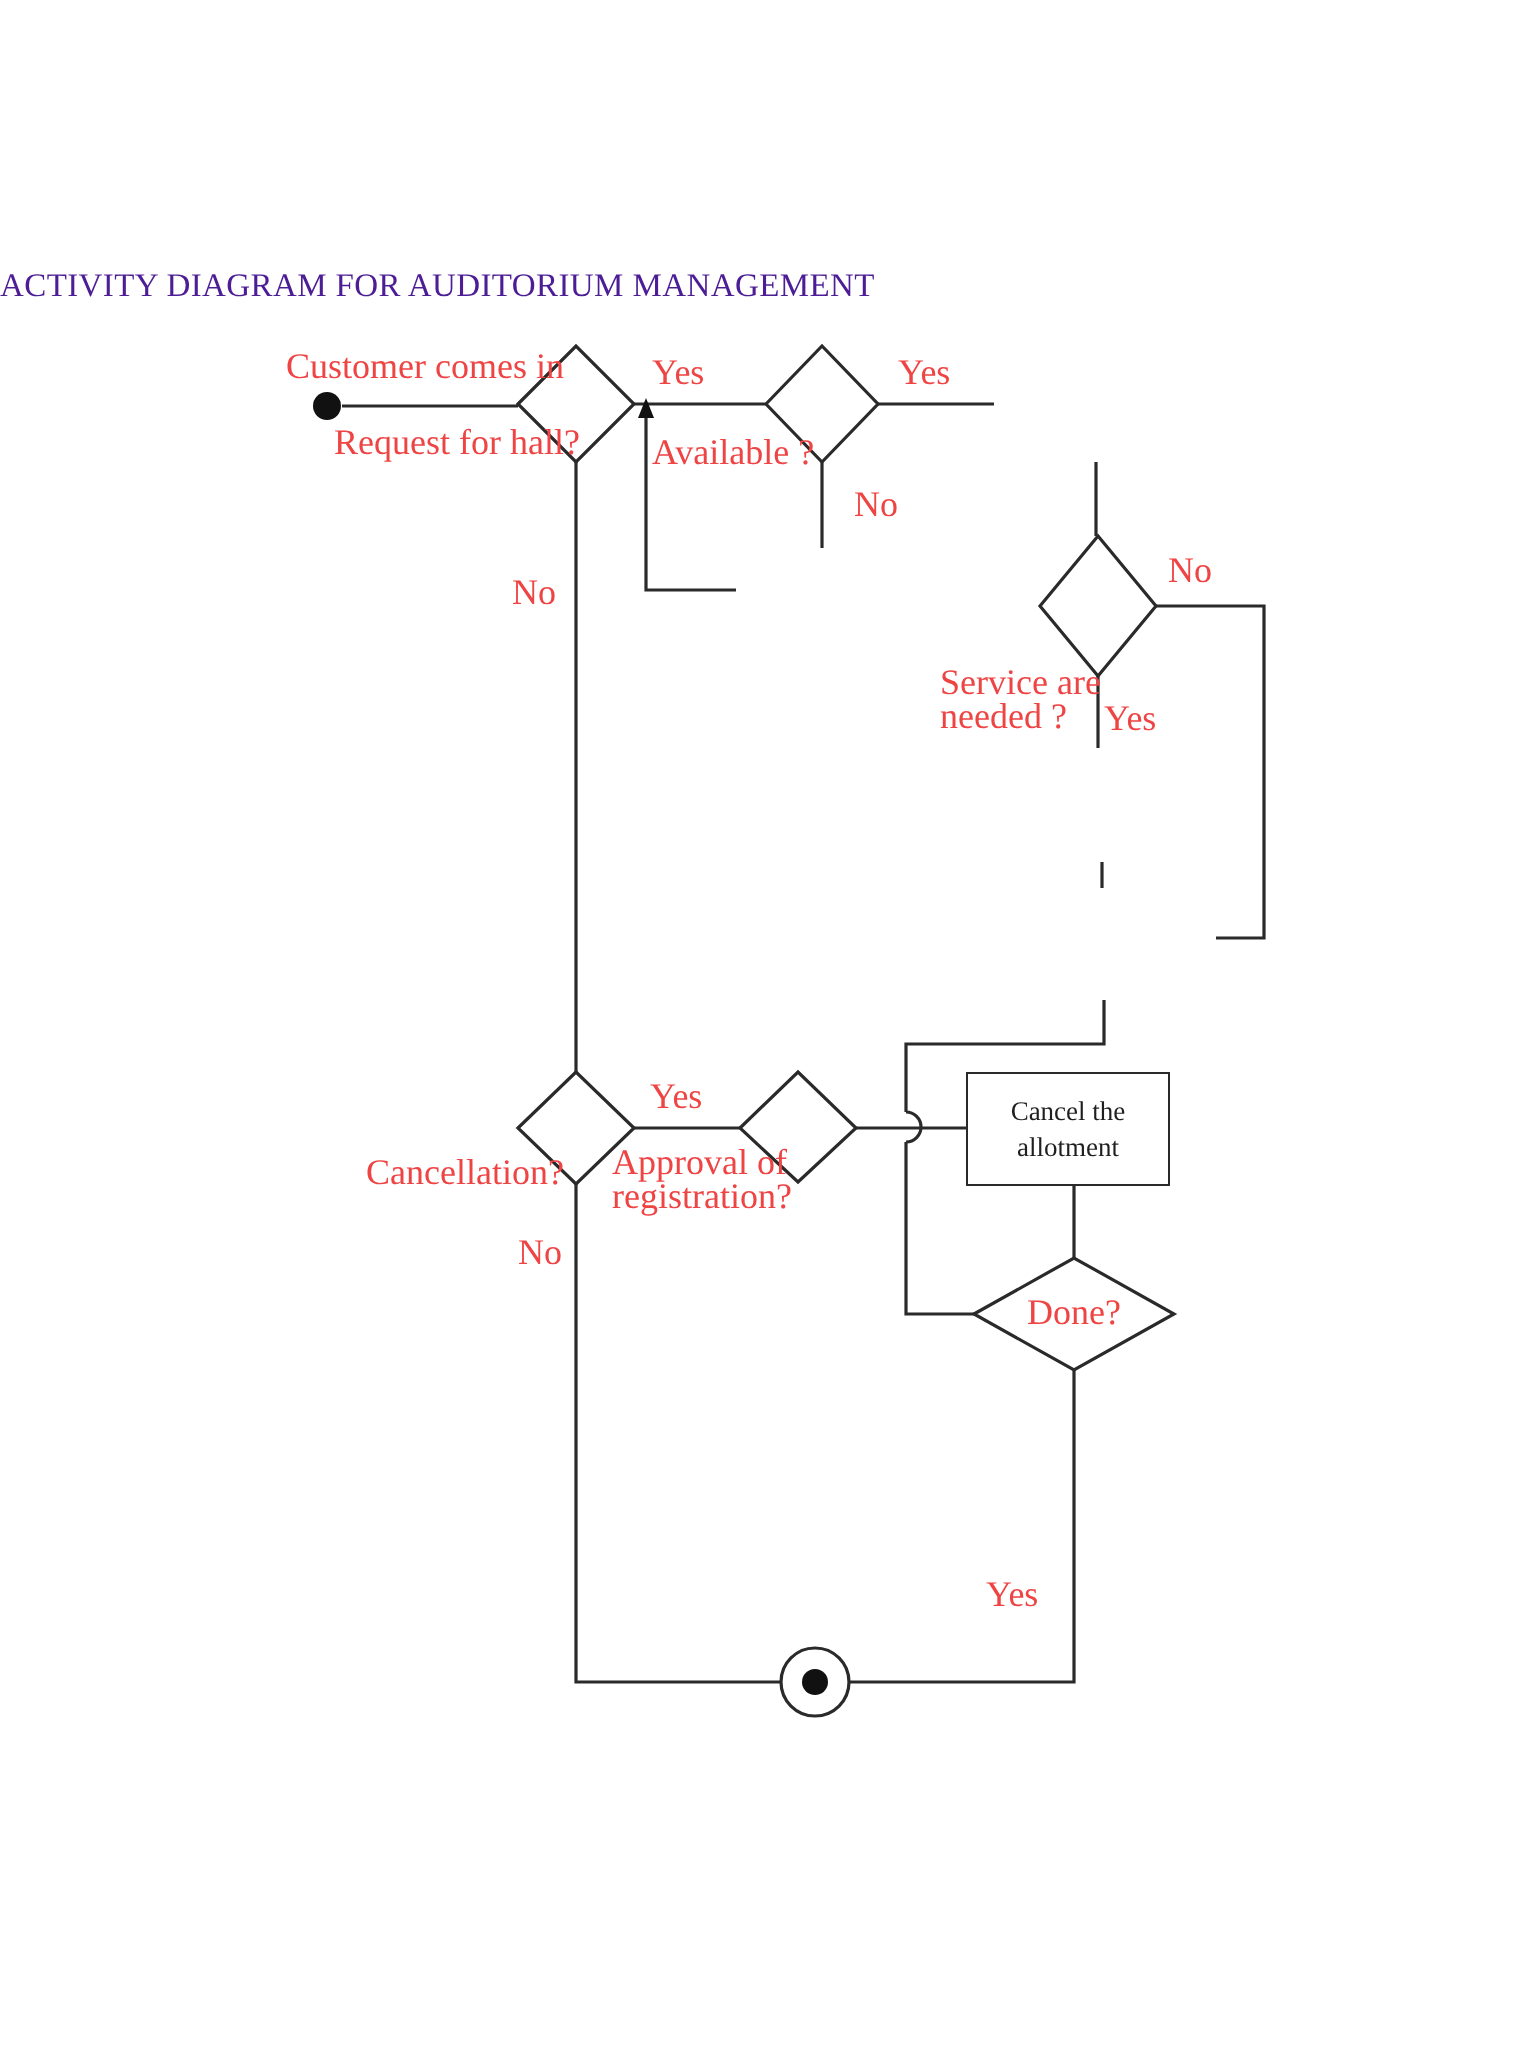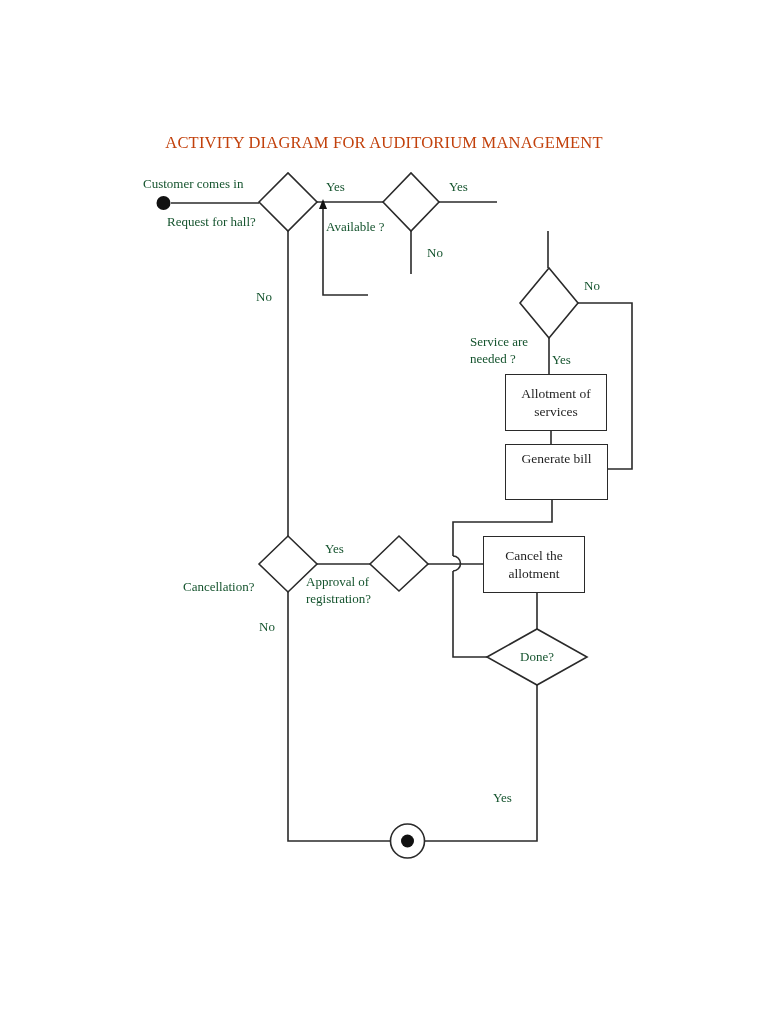--- a/index.html
+++ b/index.html
@@ -9,24 +9,23 @@
     height: 1024px;
     background: #ffffff;
     font-family: "Liberation Serif", serif;
     color: #1f1f1f;
     overflow: hidden;
   }
   .title {
     position: absolute;
     left: 0; top: 133px;
     width: 768px;
-    text-align: center;
     font-size: 16.5px;
     letter-spacing: 0.2px;
-    color: #c2410c;
+    color: #4c1d95;
     white-space: nowrap;
   }
   svg.canvas { position: absolute; left: 0; top: 0; }
   .wire line, .wire polyline, .wire path {
     fill: none;
     stroke: #2a2a2a;
     stroke-width: 1.6;
   }
   .node {
     fill: #ffffff;
@@ -44,24 +43,24 @@
     justify-content: center;
     text-align: center;
     font-size: 13.5px;
     line-height: 18px;
     white-space: pre-line;
     color: #1f1f1f;
   }
   .box.top-align { align-items: flex-start; padding-top: 5px; }
   .lbl {
     position: absolute;
-    font-size: 13px;
+    font-size: 18px;
     line-height: 17px;
     white-space: pre-line;
-    color: #14532d;
+    color: #ef4444;
   }
   .lbl.center { text-align: center; }
 </style>
 </head>
 <body>
 
 <div class="page">
 
   <div class="title">ACTIVITY DIAGRAM FOR AUDITORIUM MANAGEMENT</div>
 
@@ -93,23 +92,20 @@
       <circle class="solid" cx="407.5" cy="841" r="6.5"></circle>
     </g>
     <polygon class="node" points="259,202 288,173 317,202 288,231"></polygon>
     <polygon class="node" points="383,202 411,173 439,202 411,231"></polygon>
     <polygon class="node" points="520,303 549,268 578,303 549,338"></polygon>
     <polygon class="node" points="259,564 288,536 317,564 288,592"></polygon>
     <polygon class="node" points="370,564 399,536 428,564 399,591"></polygon>
     <polygon class="node" points="487,657 537,629 587,657 537,685"></polygon>
   </svg>
 
-  <div class="box" style="left:505px; top:374px; width:102px; height:57px;">Allotment of
-services</div>
-  <div class="box top-align" style="left:505px; top:444px; width:103px; height:56px;">Generate bill</div>
   <div class="box" style="left:483px; top:536px; width:102px; height:57px;">Cancel the
 allotment</div>
 
   <span class="lbl" style="left:143px; top:175px;">Customer comes in</span>
   <span class="lbl" style="left:167px; top:213px;">Request for hall?</span>
   <span class="lbl" style="left:326px; top:208px;margin-top:10px;">Available ?</span>
   <span class="lbl" style="left:470px; top:333px;">Service are
 needed ?</span>
   <span class="lbl" style="left:183px; top:578px;text-align:center;">Cancellation?</span>
   <span class="lbl" style="left:306px; top:573px;">Approval of

